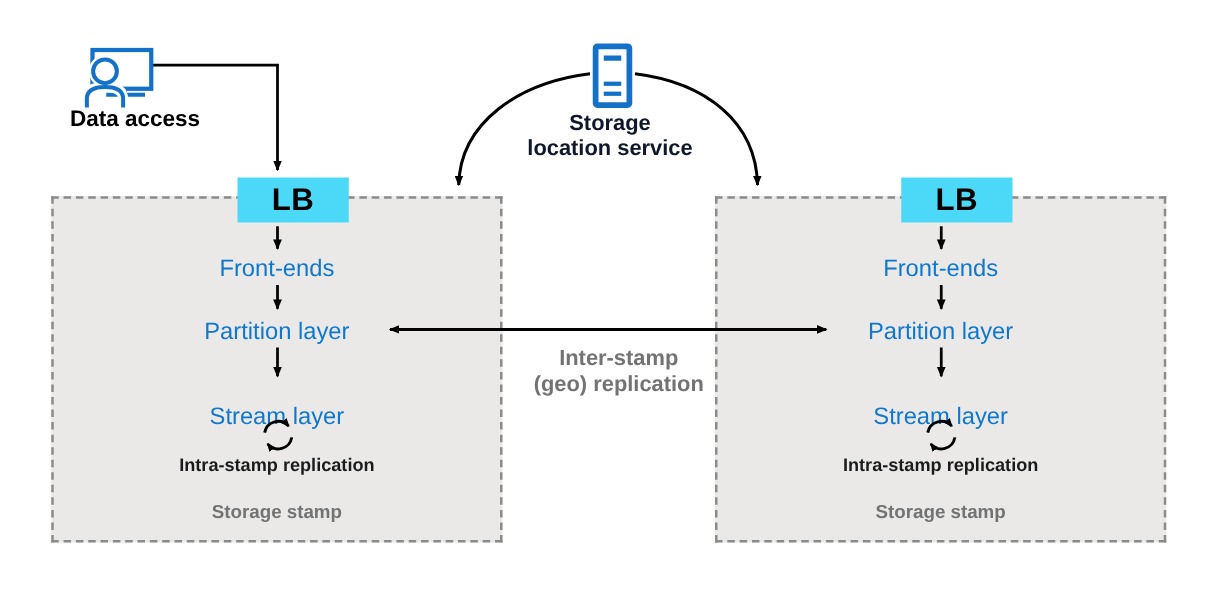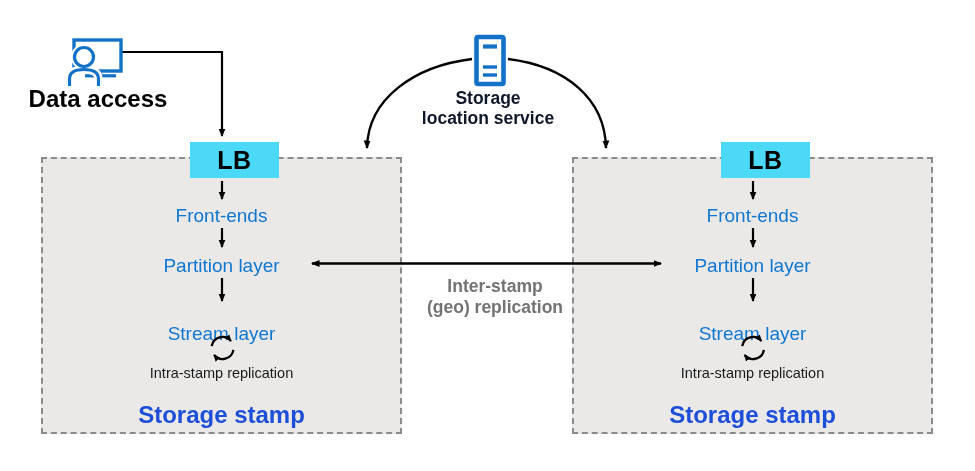--- a/index.html
+++ b/index.html
@@ -8,36 +8,36 @@
     font-family:"Liberation Sans","DejaVu Sans",sans-serif; overflow:hidden;
   }
   .stamp {
     position:absolute; top:157px; width:361px; height:277px;
     background:#eae9e8; border:2px dashed #8b8b8b; box-sizing:border-box;
   }
   .stamp-left  { left:41px; }
   .stamp-right { left:572px; }
   .slabel { position:absolute; left:50%; transform:translateX(-50%); white-space:nowrap; }
   .lbl-blue  { color:#0f77d0; font-weight:400; font-size:19px; }
-  .lbl-intra { color:#1b1b1b; font-weight:400; font-size:14.5px; }
-  .lbl-navy  { color:#1d4ed8; font-weight:700; font-size:24px; }
+  .lbl-intra { color:#1b1b1b; font-weight:700; font-size:14.5px; }
+  .lbl-navy  { color:#737373; font-weight:700; font-size:15px; }
   .pos-frontends { top:46px; }
   .pos-partition { top:96px; }
   .pos-stream    { top:164px; }
   .pos-intra     { top:206px; }
   .pos-title     { top:242px; }
   .lb {
     position:absolute; top:142px; width:89px; height:36px; background:#4cd9f8;
     color:#000; display:flex; align-items:center; justify-content:center;
     font-size:25px; font-weight:700; letter-spacing:0.5px;
   }
   .lb-left  { left:190px; }
   .lb-right { left:721px; }
   .float-label { position:absolute; transform:translateX(-50%); text-align:center; white-space:pre-line; }
-  .lbl-data-access { left:98px; top:85px; font-size:24px; font-weight:700; color:#000; }
+  .lbl-data-access { left:108px; top:85px; font-size:18px; font-weight:700; color:#000; }
   .lbl-sls { left:488px; top:88px; font-size:17.5px; font-weight:700; color:#0f172a; line-height:20px; }
   .lbl-geo { left:495px; top:276px; font-size:17.5px; font-weight:700; color:#737373; line-height:21px; }
   svg.overlay { position:absolute; left:0; top:0; pointer-events:none; }
 </style>
 </head>
 <body>
 
 <div id="canvas">
 
   <div class="stamp stamp-left">

